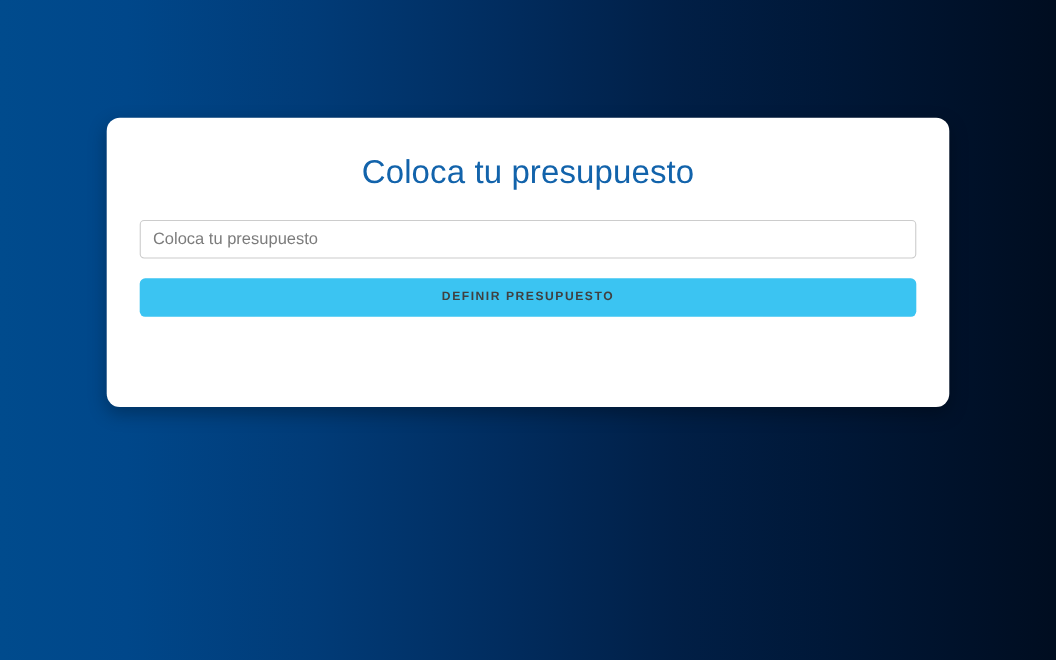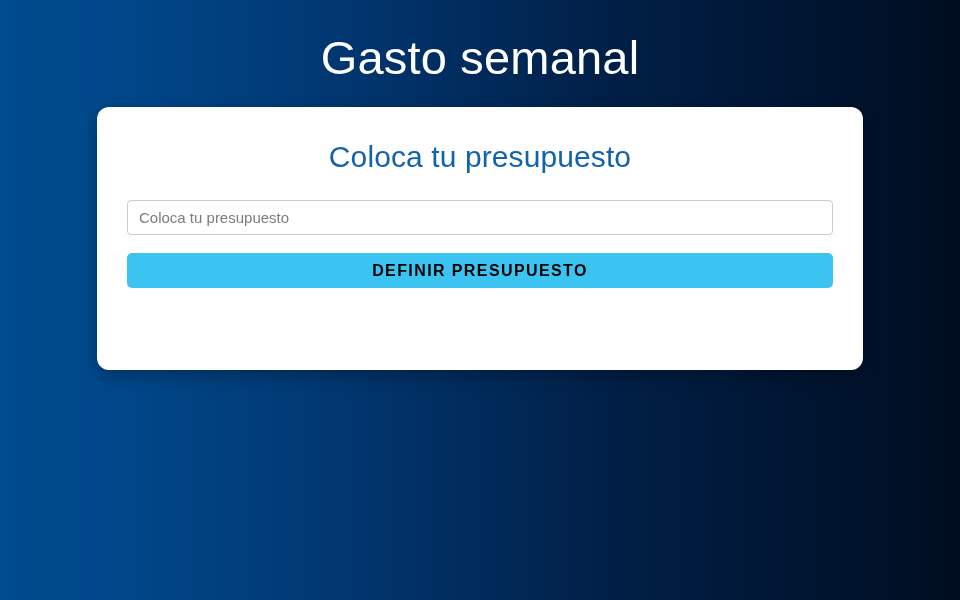--- a/index.html
+++ b/index.html
@@ -106,38 +106,37 @@
     padding-top: 18px;
   }
 
   .submit-button {
     display: block;
     width: 100%;
     height: 35px;
     border: none;
     border-radius: 5px;
     background: #3bc4f2;
-    color: #000000;
+    color: #404040;
     font-family: "Liberation Sans", sans-serif;
-    font-size: 16px;
+    font-size: 11px;
     font-weight: 700;
     letter-spacing: 1.4px;
     text-transform: uppercase;
     text-align: center;
     line-height: 35px;
     padding: 0;
     cursor: pointer;
   }
 </style>
 </head>
 <body>
 
 <div class="app">
 
-  <h1 class="page-title">Gasto semanal</h1>
 
   <section class="card">
 
     <h2 class="card-title">Coloca tu presupuesto</h2>
 
     <form class="budget-form">
 
       <div class="field-row">
         <input class="budget-input" type="text" placeholder="Coloca tu presupuesto" style="">
       </div>

